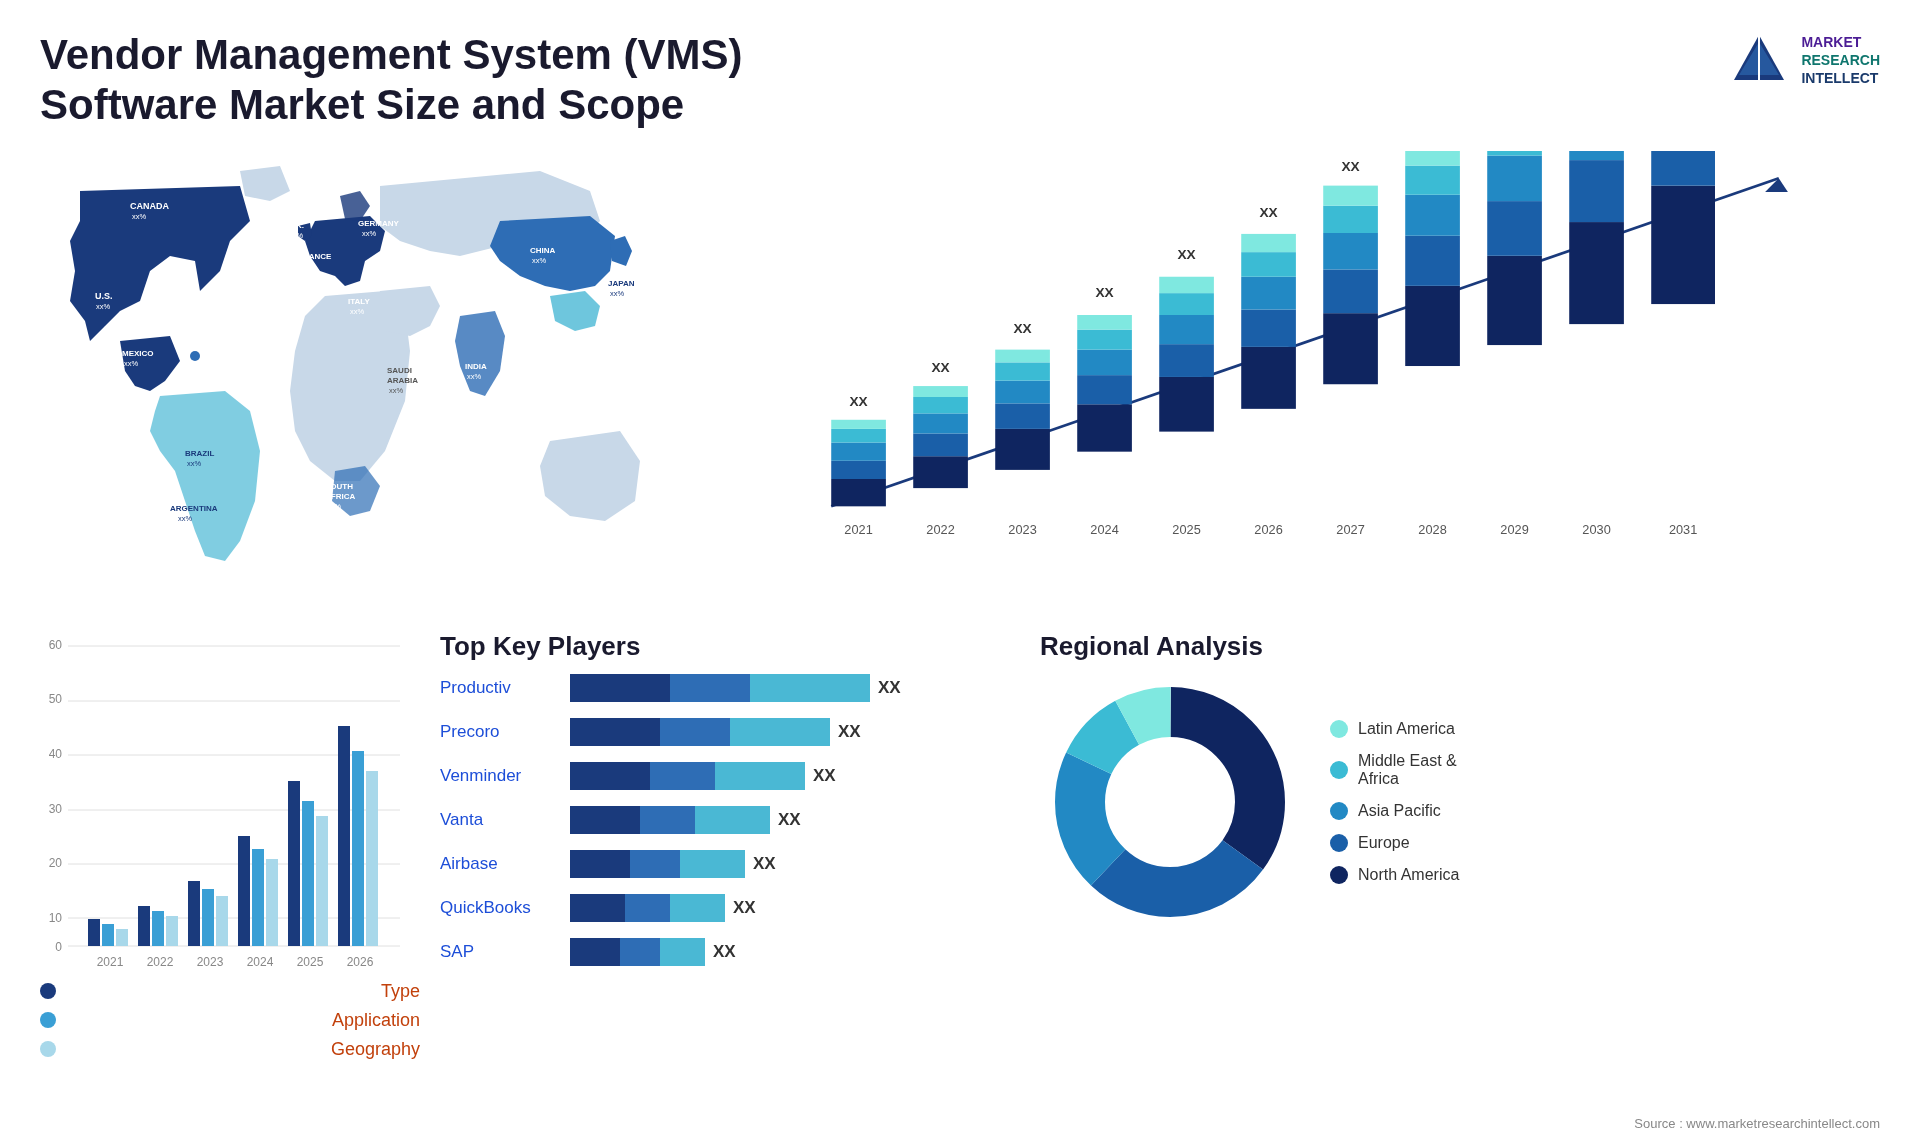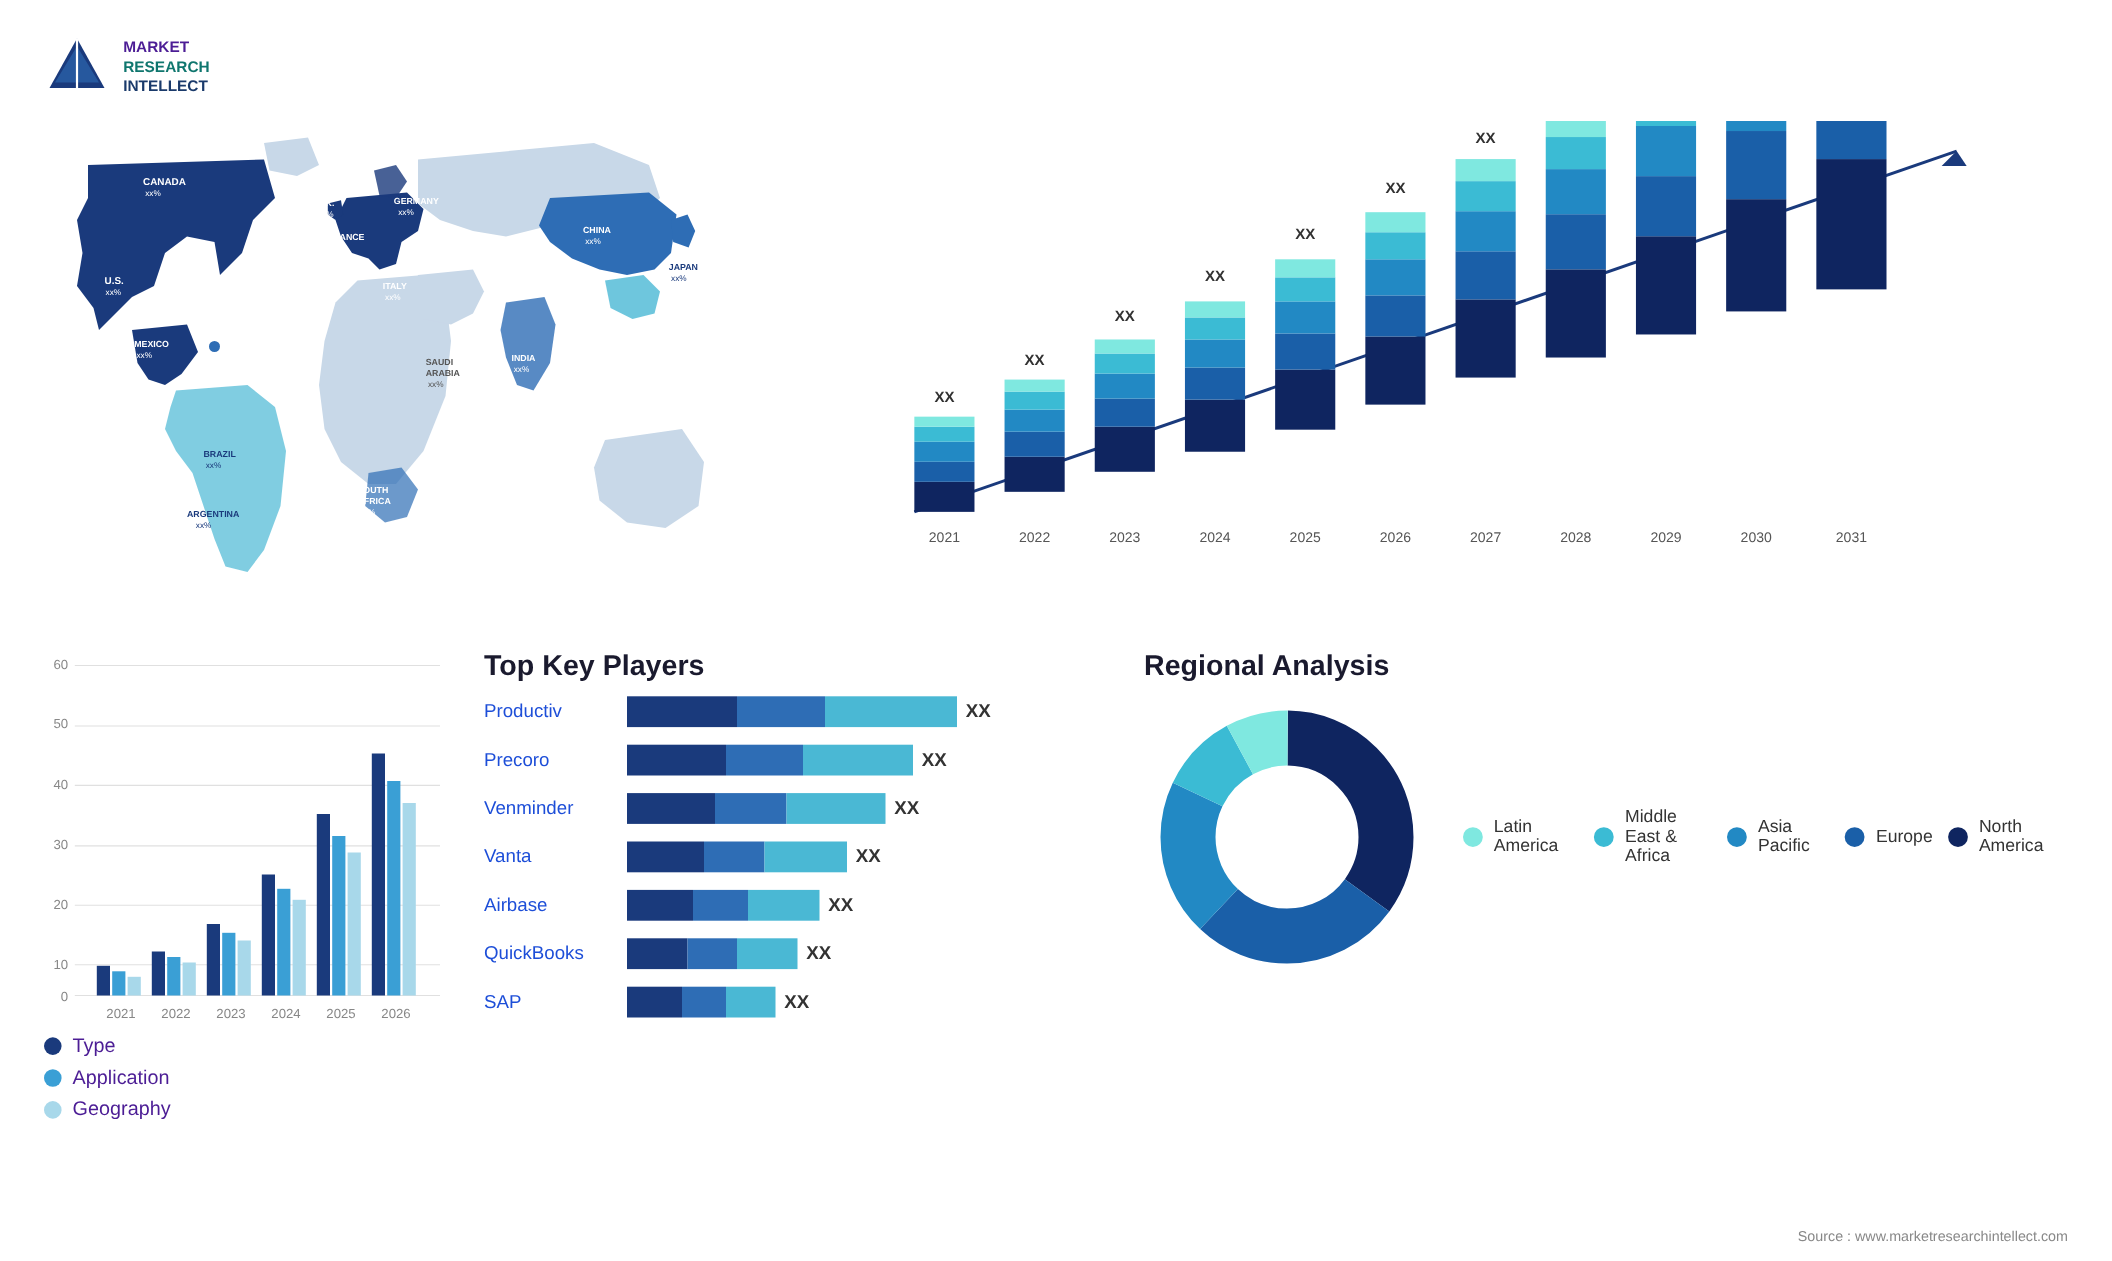--- a/index.html
+++ b/index.html
@@ -99,21 +99,22 @@
       display: flex;
       flex-direction: column;
       gap: 8px;
       margin-top: 10px;
     }
     .legend-item {
       display: flex;
       align-items: center;
       gap: 10px;
       font-size: 18px;
-      color: #4c1d95;
+      color: #c2410c;
+      justify-content: space-between;
     }
     .legend-dot {
       width: 16px;
       height: 16px;
       border-radius: 50%;
       flex-shrink: 0;
     }
 
     
     .players-container {
@@ -173,21 +174,21 @@
       margin-top: 10px;
       align-items: center;
     }
     .donut-svg-wrap {
       width: 260px;
       height: 260px;
       flex-shrink: 0;
     }
     .regional-legend {
       display: flex;
-      flex-direction: row;
+      flex-direction: column;
       gap: 14px;
     }
     .reg-legend-item {
       display: flex;
       align-items: center;
       gap: 10px;
       font-size: 16px;
       color: #333;
     }
     .reg-legend-dot {
@@ -203,20 +204,21 @@
       bottom: 15px;
       right: 40px;
       font-size: 13px;
       color: #888;
     }
   </style>
 </head>
 <body>
 
 <div class="header">
+  <h1 class="main-title">Vendor Management System (VMS) Software Market Size and Scope</h1>
   <div class="logo-area">
     <svg class="logo-icon" viewBox="0 0 60 60">
       <polygon points="30,5 55,50 5,50" fill="#1a3a7c"></polygon>
       <polygon points="30,12 50,45 10,45" fill="#2e6db5" opacity="0.6"></polygon>
       <line x1="30" y1="5" x2="30" y2="50" stroke="white" stroke-width="2"></line>
     </svg>
     <div class="logo-text">
       <span class="market">MARKET</span>
       <span class="research">RESEARCH</span>
       <span class="intellect">INTELLECT</span>

